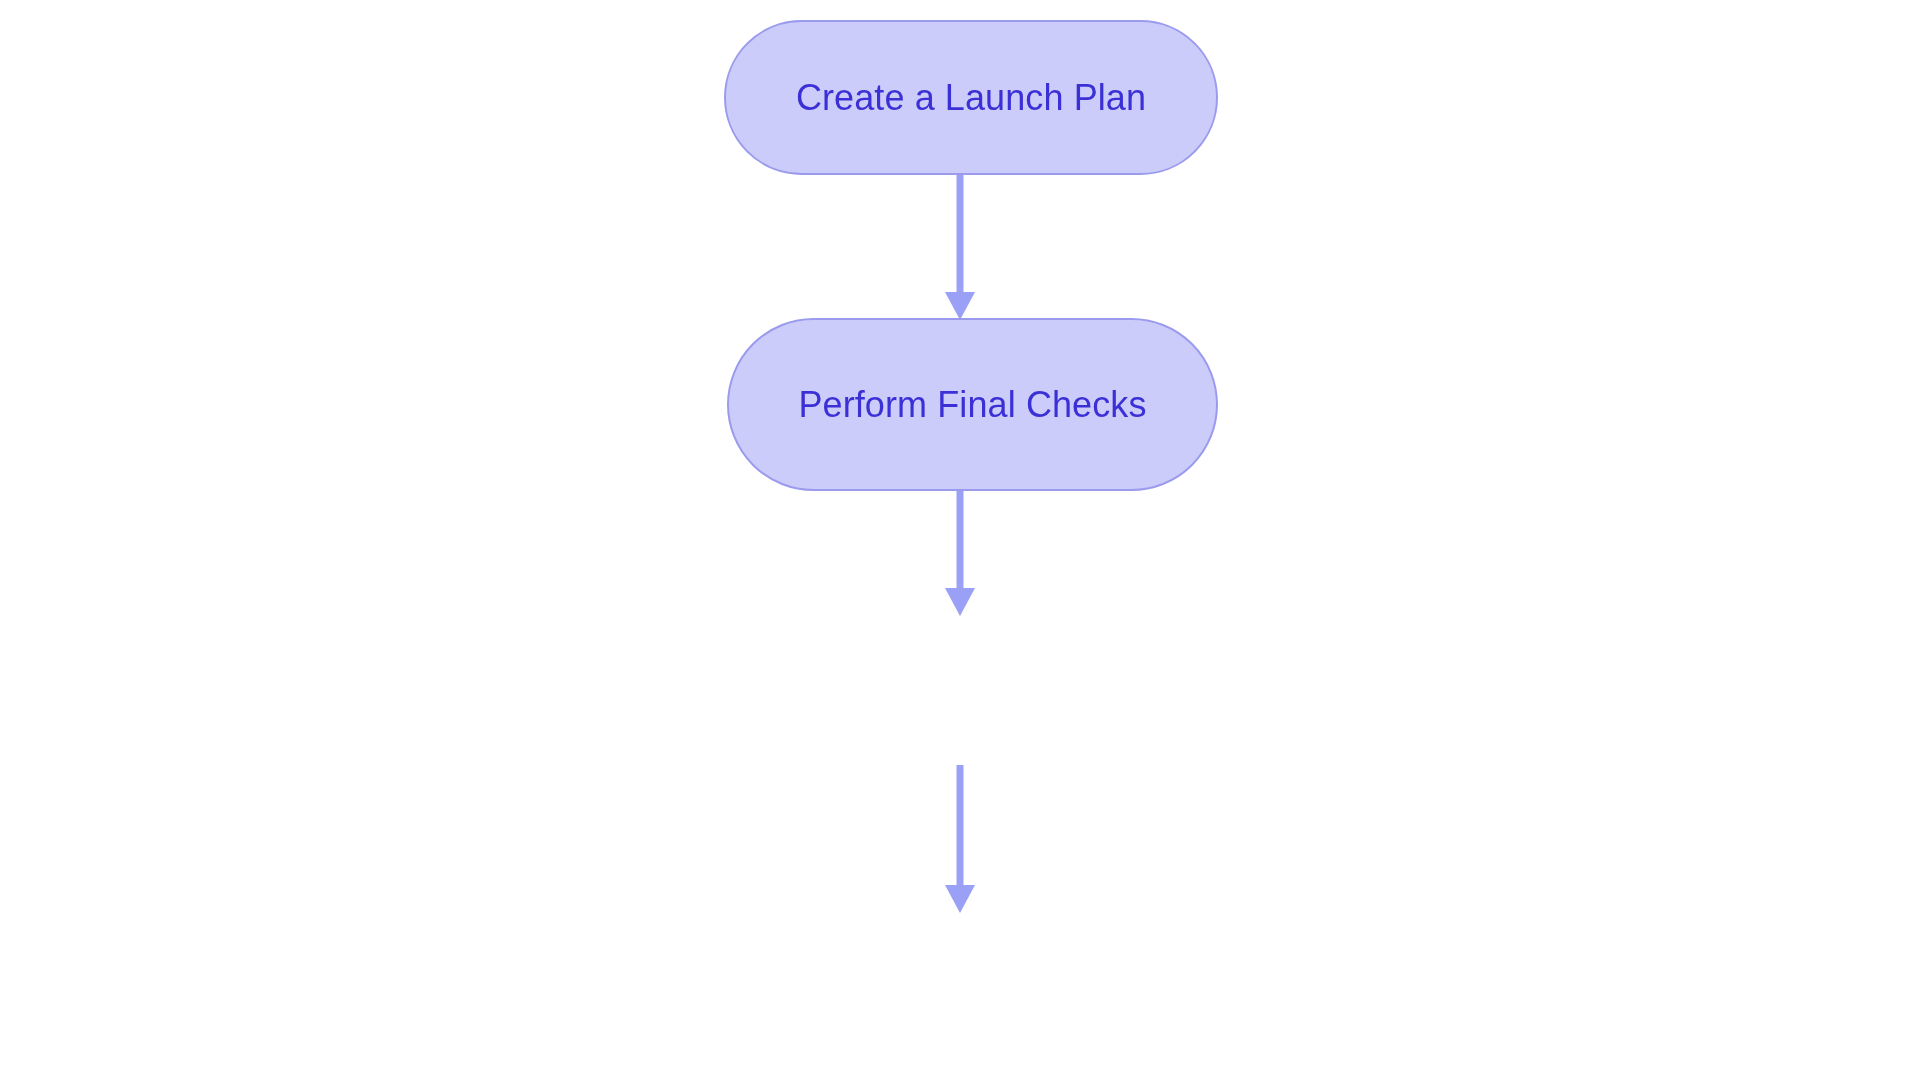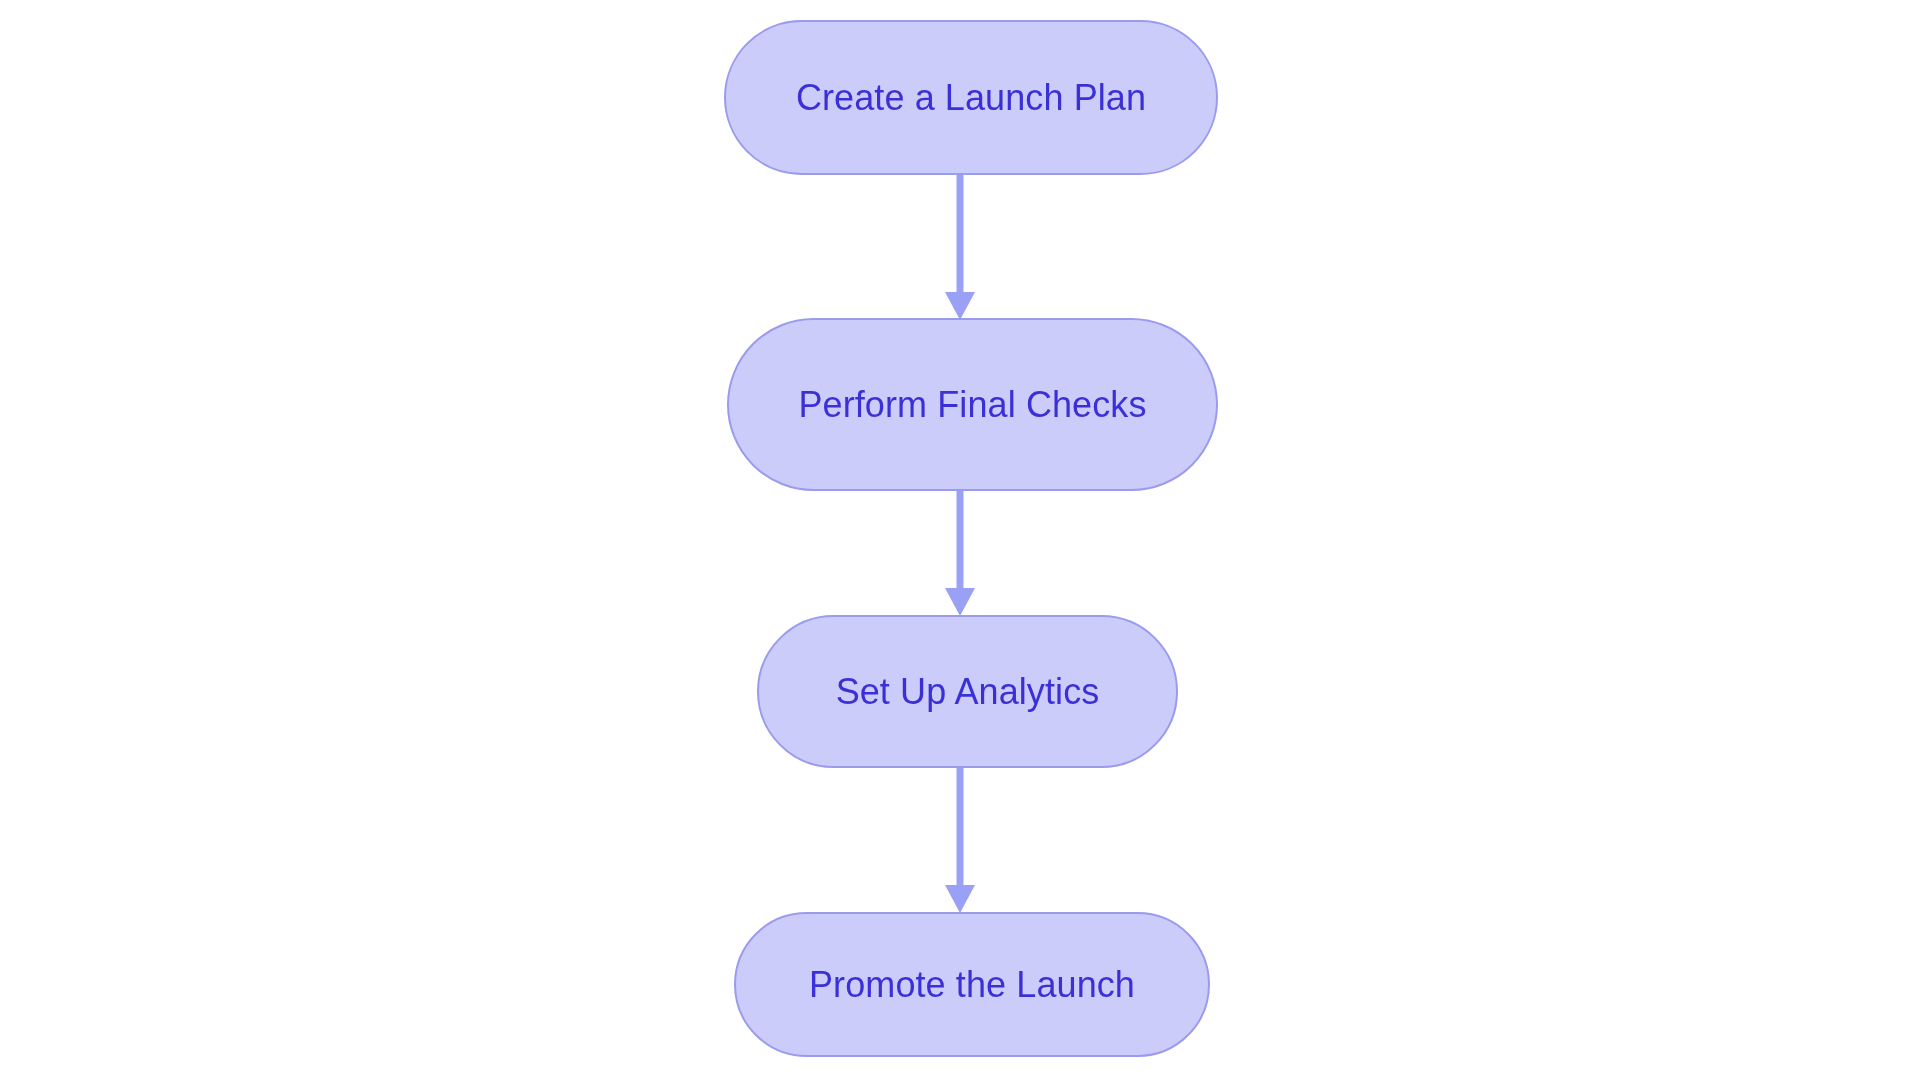--- a/index.html
+++ b/index.html
@@ -91,29 +91,23 @@
       <span class="flow-node-label">Perform Final Checks</span>
     </div>
 
     <div class="flow-edge" id="edge-2">
       <svg width="60" height="150" viewBox="0 0 60 150">
         <line x1="30" y1="0" x2="30" y2="122" stroke="#9aa0f5" stroke-width="7"></line>
         <polygon points="15,120 45,120 30,148" fill="#9aa0f5"></polygon>
       </svg>
     </div>
 
-    <div class="flow-node" id="node-3">
-      <span class="flow-node-label">Set Up Analytics</span>
-    </div>
 
     <div class="flow-edge" id="edge-3">
       <svg width="60" height="150" viewBox="0 0 60 150">
         <line x1="30" y1="0" x2="30" y2="122" stroke="#9aa0f5" stroke-width="7"></line>
         <polygon points="15,120 45,120 30,148" fill="#9aa0f5"></polygon>
       </svg>
     </div>
 
-    <div class="flow-node" id="node-4">
-      <span class="flow-node-label">Promote the Launch</span>
-    </div>
 
   </div>
 </div>
 
 </body></html>

